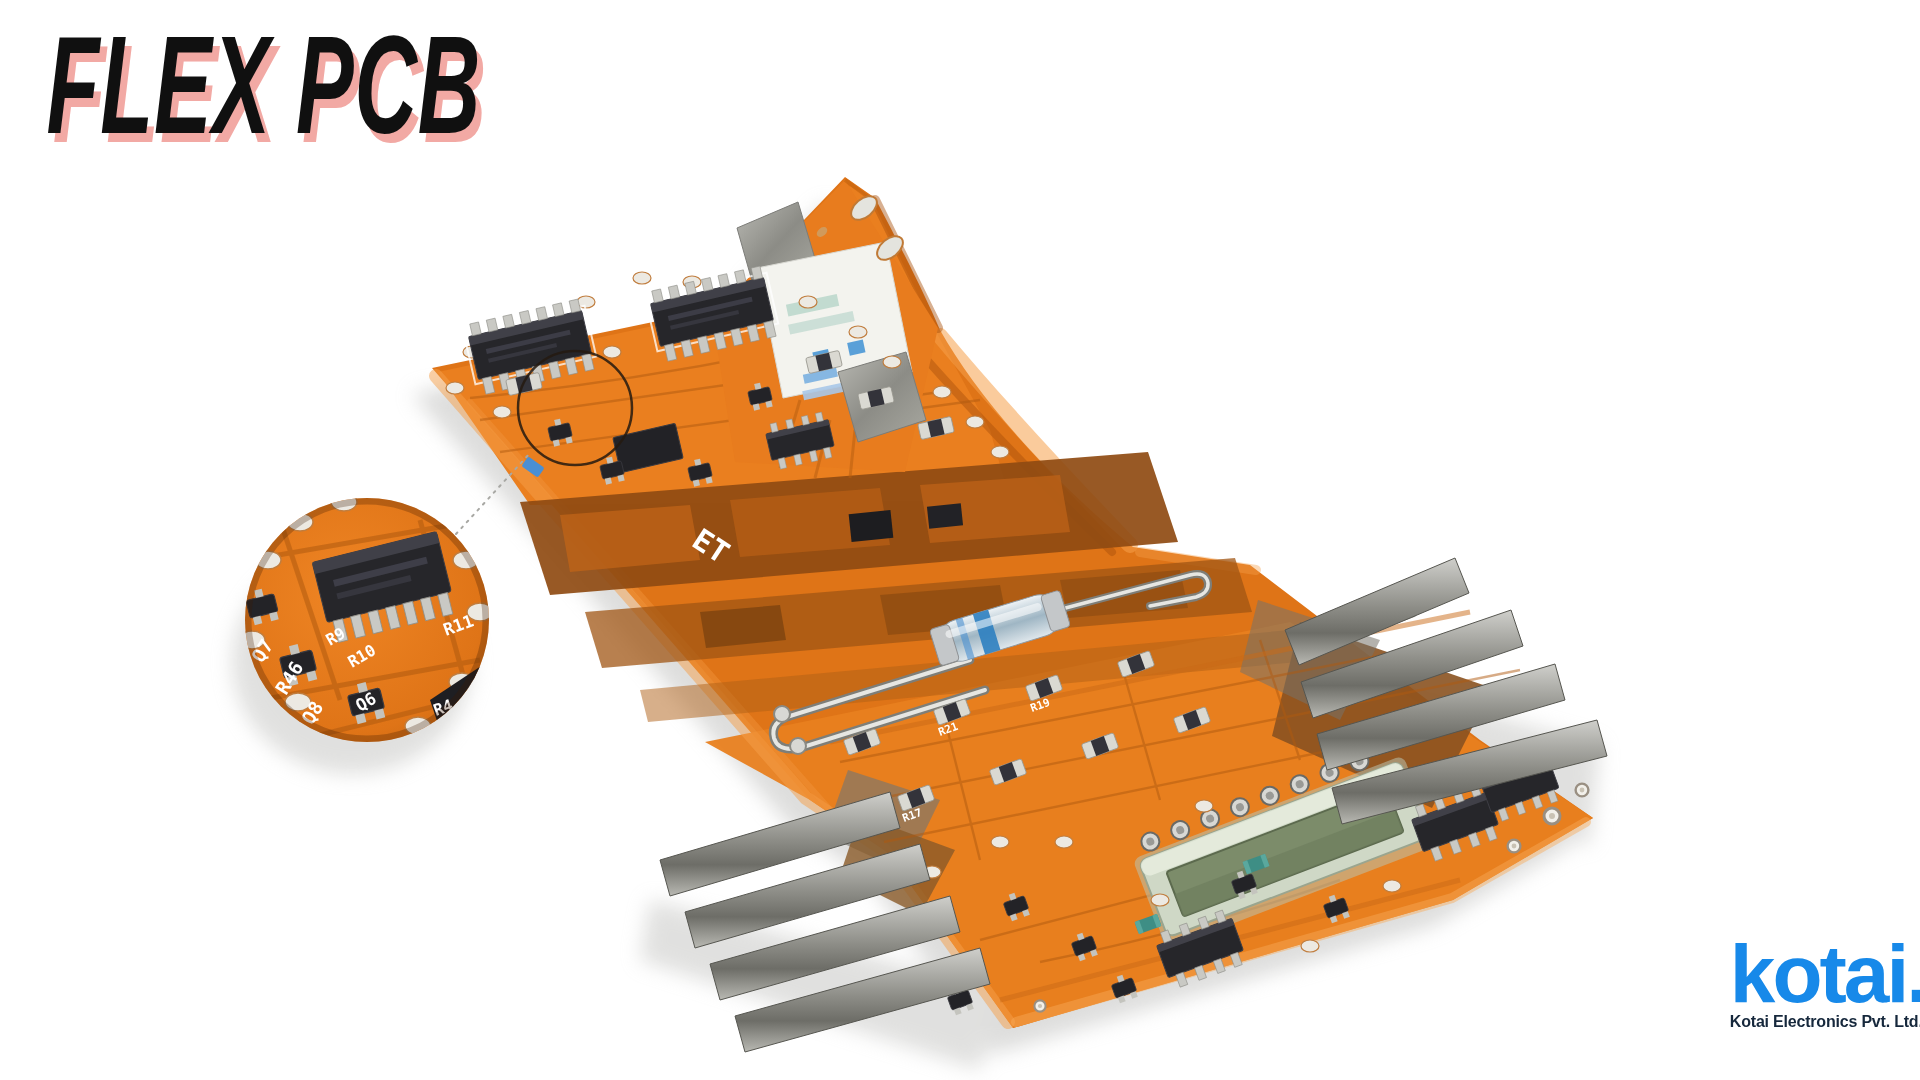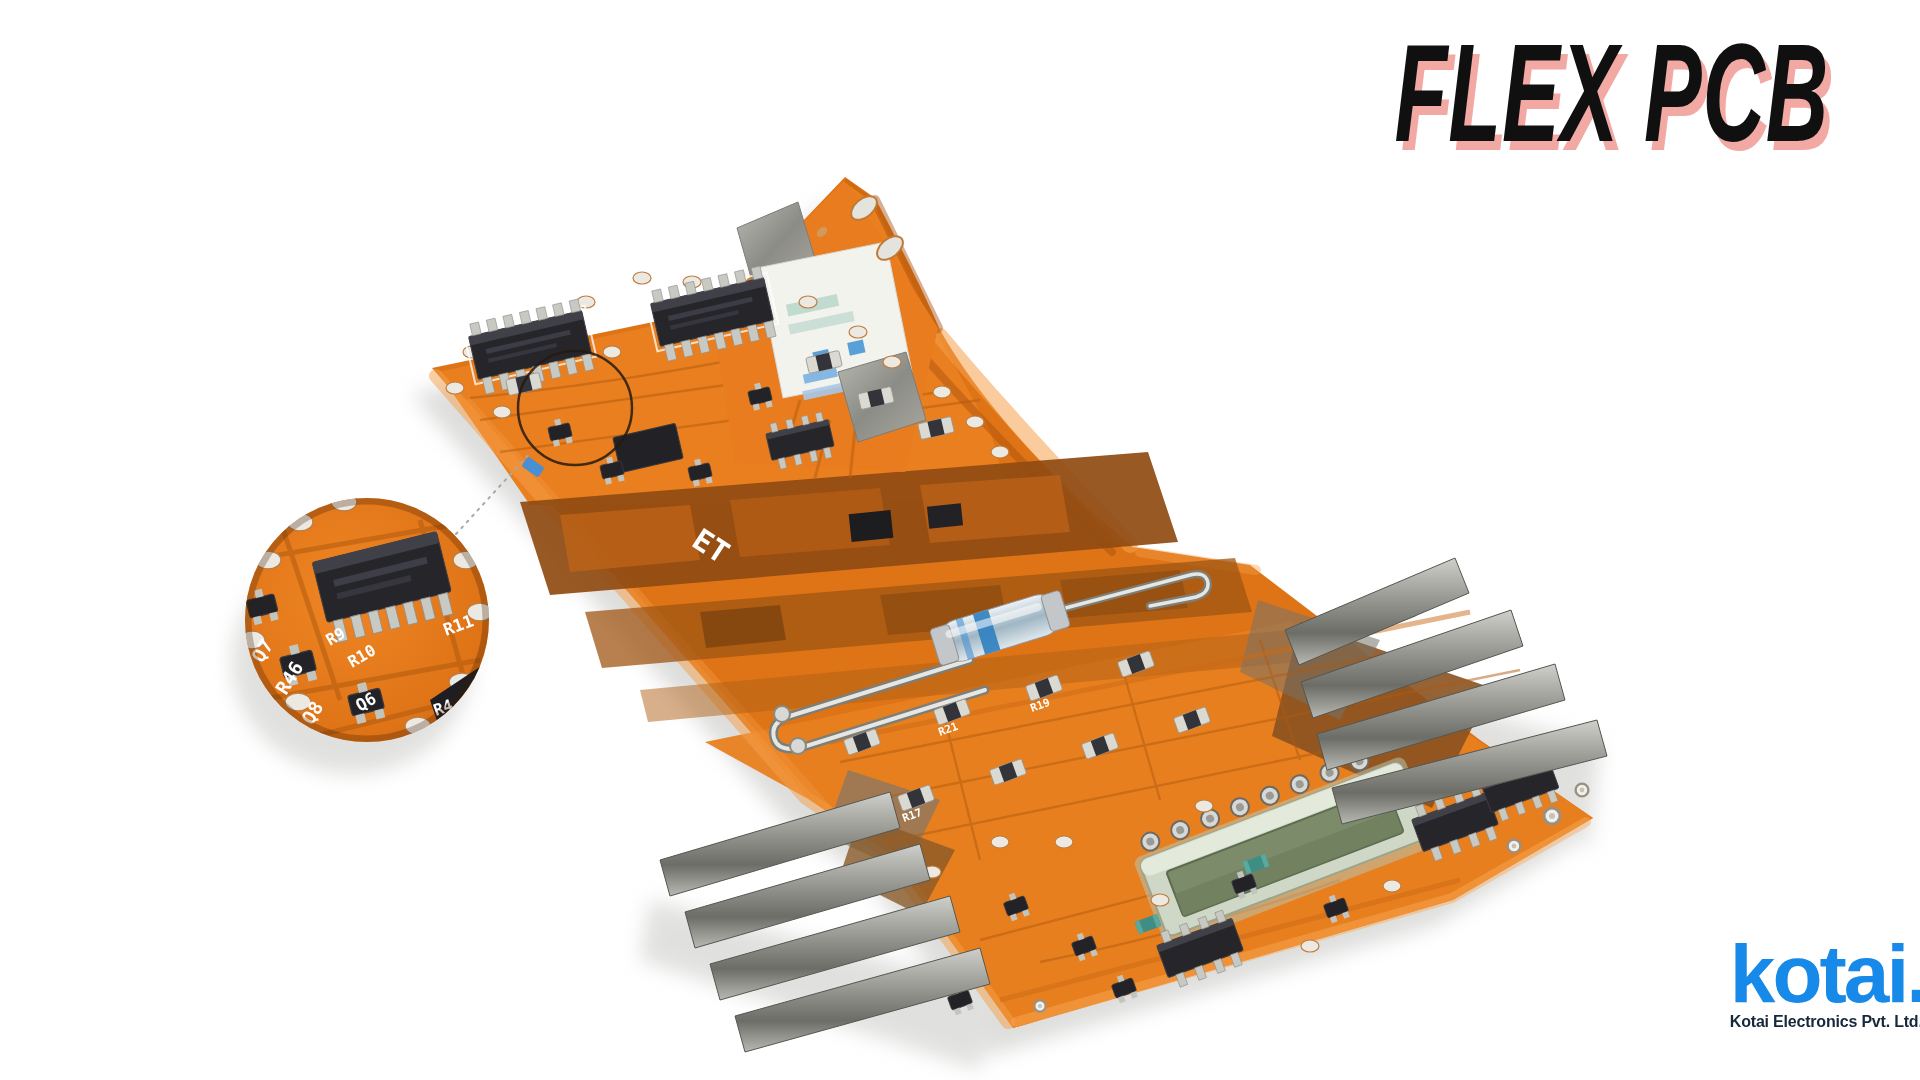--- a/index.html
+++ b/index.html
@@ -1,20 +1,20 @@
 <!DOCTYPE html>
 <html><head>
 <meta charset="utf-8">
 <style>
   html,body{margin:0;padding:0;}
   body{
     width:1920px;height:1080px;overflow:hidden;position:relative;
     background:#ffffff;font-family:"Liberation Sans",sans-serif;
   }
-  .title-wrap{position:absolute;top:24px;left:0;width:1920px;display:flex;justify-content:flex-end;pointer-events:none;}
+  .title-wrap{position:absolute;top:16px;left:0;width:1920px;display:flex;justify-content:flex-start;pointer-events:none;}
   .title{
     font-style:italic;font-weight:700;font-size:114px;line-height:1.0;
     color:#101010;white-space:nowrap;letter-spacing:1px;
     transform:translateX(-22px) scale(.76,1.22);transform-origin:center top;
     text-shadow:8px 7px 0 #f2a9a4;
   }
   .scene{position:absolute;left:0;top:0;}
   .brand{position:absolute;right:-6px;bottom:50px;text-align:left;line-height:1;}
   .brand .wordmark{
     font-weight:700;font-size:82px;letter-spacing:-3px;color:#1789e9;line-height:.9;

